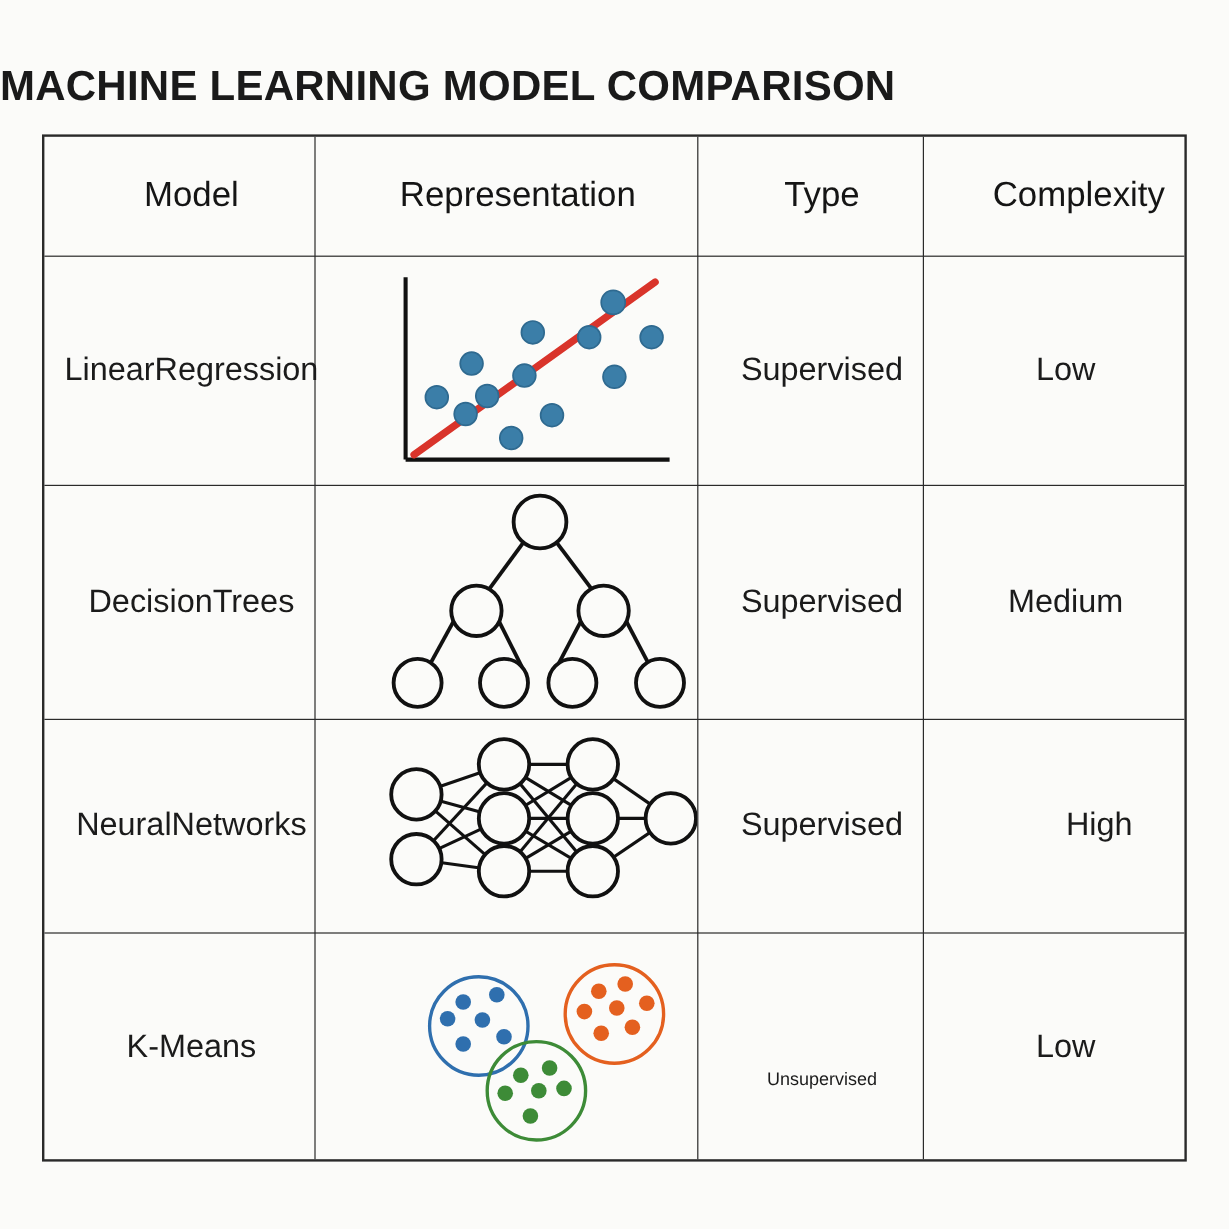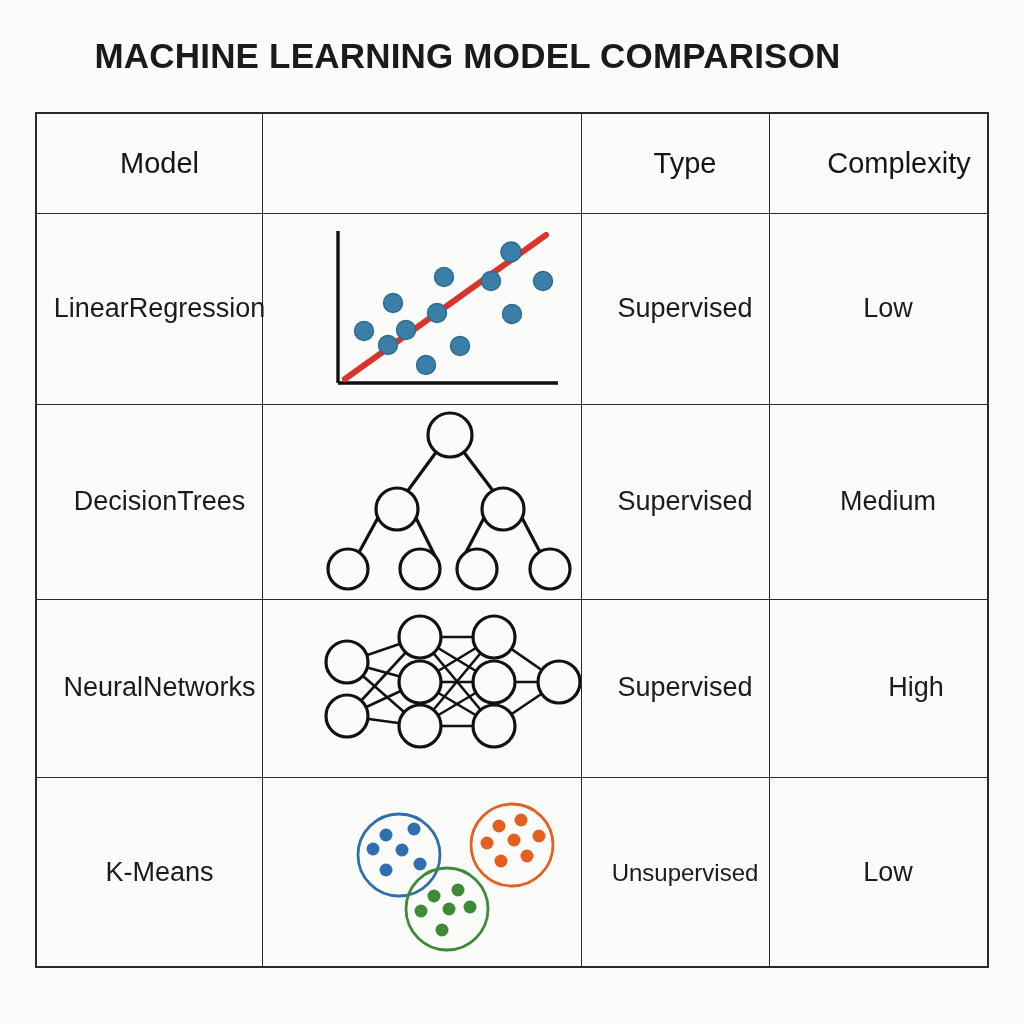--- a/index.html
+++ b/index.html
@@ -18,23 +18,23 @@
   #page {
     position: relative;
     width: 1024px;
     height: 1024px;
     box-sizing: border-box;
   }
 
   #title {
     position: absolute;
     left: 0;
-    top: 36px;
+    top: 52px;
     width: 935px;
-    text-align: center;
+    text-align: left;
     font-size: 35px;
     font-weight: 700;
     letter-spacing: 0.2px;
     color: #1a1a1a;
     font-family: "Liberation Sans", sans-serif;
   }
 
   #table {
     position: absolute;
     left: 35px;
@@ -76,21 +76,22 @@
     font-size: 29px;
     font-weight: 500;
     color: #151515;
   }
   .body-cell {
     font-size: 27px;
     font-weight: 400;
     color: #1b1b1b;
   }
   .body-cell.small {
-    font-size: 24px;
+    font-size: 15px;
+    margin-top: 28px;
   }
 
   .viz {
     position: absolute;
     box-sizing: border-box;
   }
   .viz svg { display: block; }
 </style>
 </head>
 <body>
@@ -104,20 +105,21 @@
     <div class="hrule" style="top:99px"></div>
     <div class="hrule" style="top:290px"></div>
     <div class="hrule" style="top:485px"></div>
     <div class="hrule" style="top:663px"></div>
 
     <div class="vrule" style="left:225px"></div>
     <div class="vrule" style="left:544px"></div>
     <div class="vrule" style="left:732px"></div>
 
     <div class="cell hdr" style="left:0;top:0;width:225px;height:99px">Model</div>
+    <div class="cell hdr" style="left:225px;top:0;width:319px;height:99px">Representation</div>
     <div class="cell hdr" style="left:544px;top:0;width:188px;height:99px">Type</div>
     <div class="cell hdr" style="left:732px;top:0;width:240px;height:99px">Complexity</div>
 
     <div class="cell body-cell" style="left:0;top:99px;width:225px;height:191px;flex-direction:row">
       <span>Linear</span>
       <span>Regression</span>
     </div>
 
     <div class="viz" style="left:225px;top:99px;width:319px;height:191px">
       <svg width="319" height="191" viewBox="0 0 319 191">

